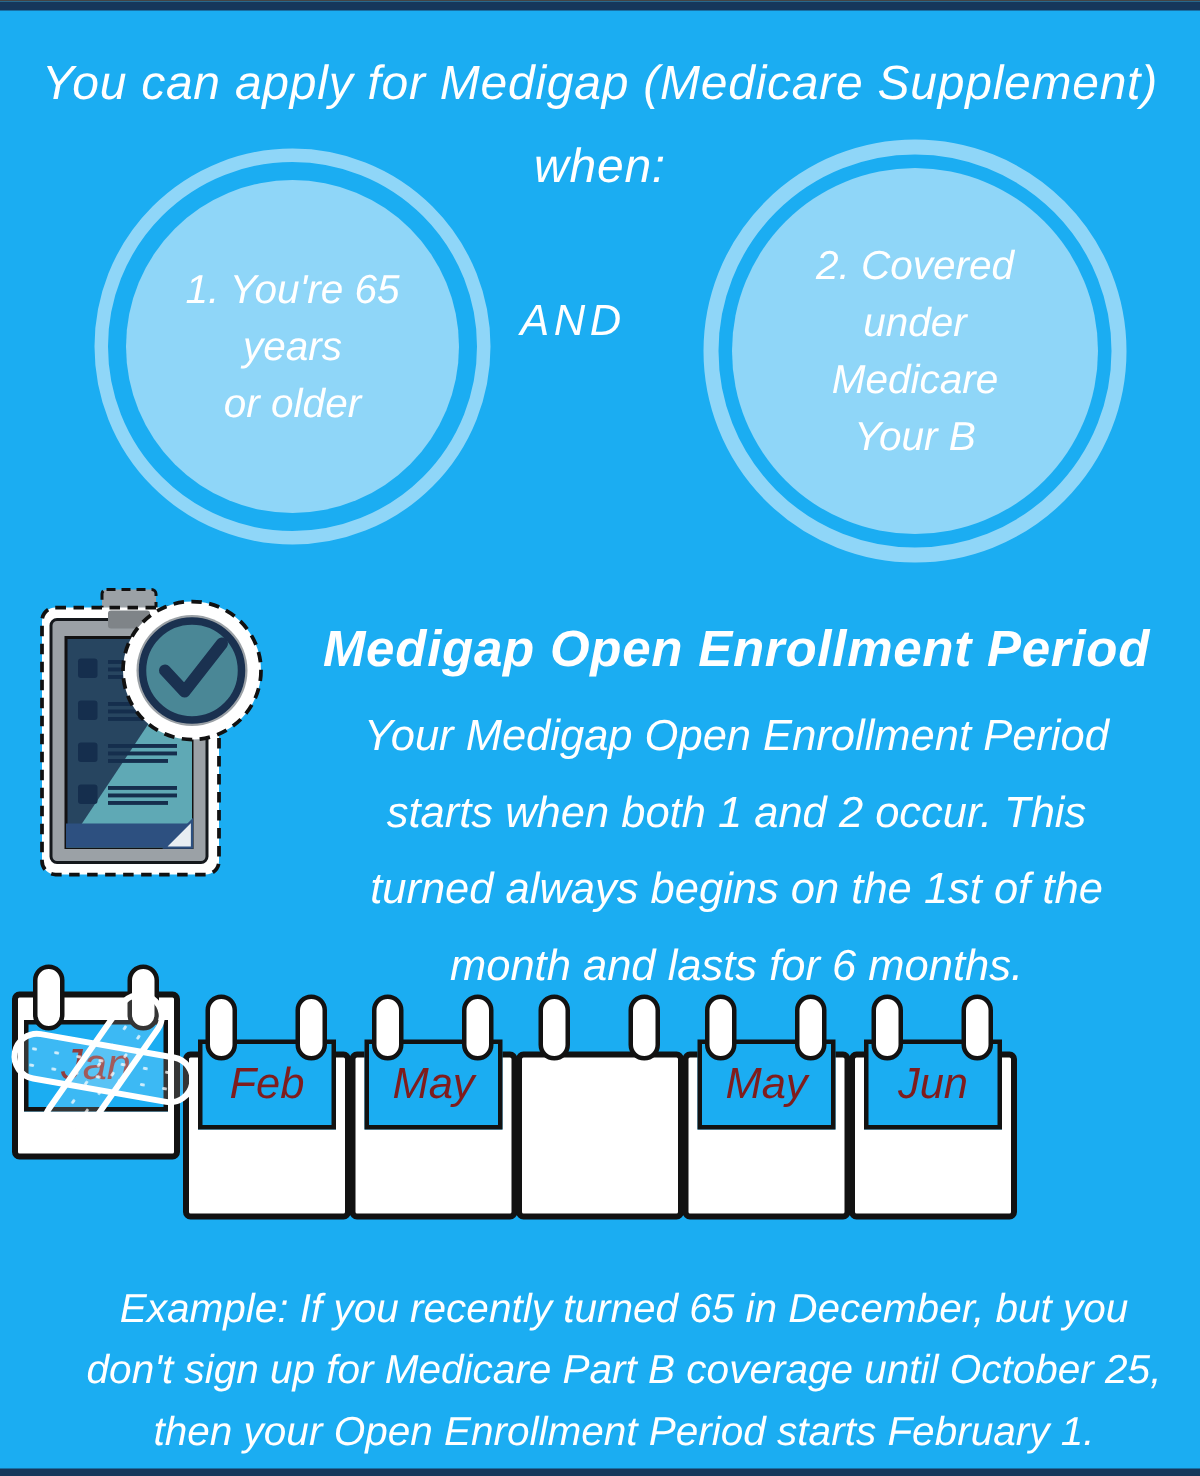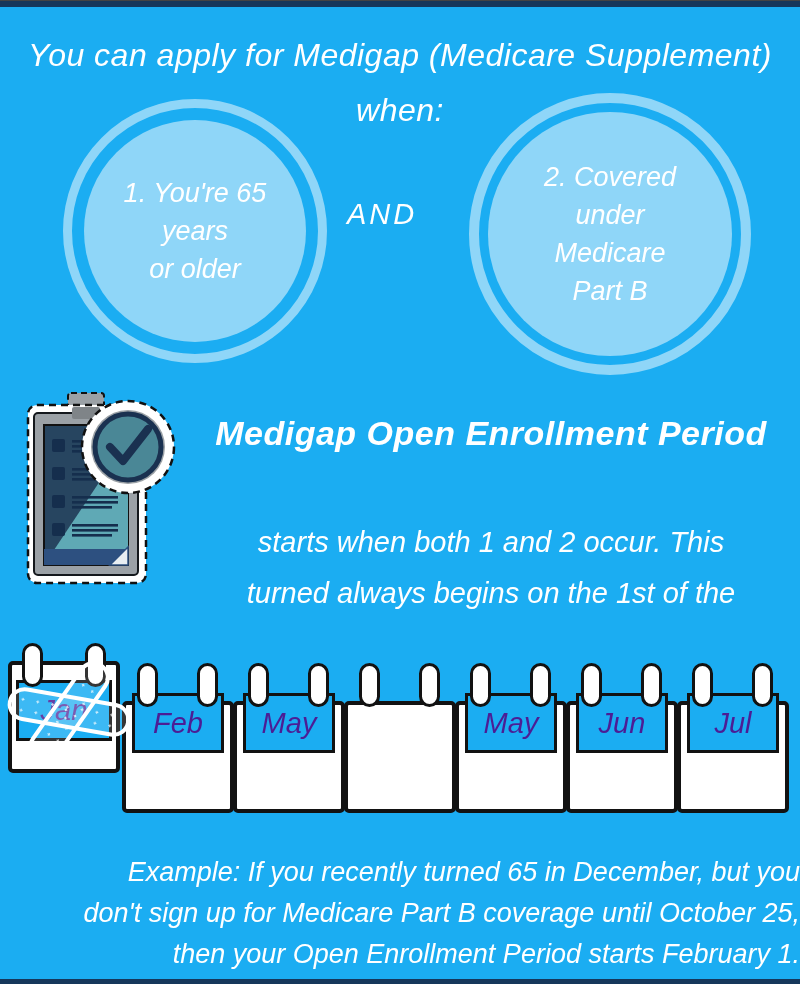--- a/index.html
+++ b/index.html
@@ -42,38 +42,38 @@
 
   
   .cal{position:absolute;width:112px;}
   .cal .rng{position:absolute;top:0;width:21px;height:44px;background:#fff;
     border:3px solid #121212;border-radius:12px;z-index:2;}
   .cal .rng.a{left:15px;} .cal .rng.b{right:16px;}
   .cal .body{position:absolute;left:0;right:0;background:#fff;
     border:4px solid #121212;border-radius:5px;}
   .cal .panel{position:absolute;left:10px;right:10px;background:var(--background);
     border:3px solid #121212;display:flex;align-items:center;justify-content:center;
-    font-size:29px;color:#4c1d95;}
+    font-size:29px;color:#7f1d1d;}
   .cal.reg{top:662px;height:150px;}
   .cal.reg .body{top:38px;height:112px;}
   .cal.reg .panel{top:30px;height:60px;}
   .cal.jan{left:8px;top:642px;height:130px;}
   .cal.jan .rng.a{left:14px;} .cal.jan .rng.b{right:14px;}
   .cal.jan .body{top:18px;height:112px;}
   .cal.jan .panel{top:37px;height:61px;left:8px;right:8px;overflow:visible;}
   .band{position:absolute;border:4px solid #fff;background:rgba(255,255,255,.15);
     border-radius:20px;z-index:3;}
   .band::after{content:"";position:absolute;inset:3px;border-radius:16px;
     background-image:radial-gradient(rgba(255,255,255,.75) 1.5px,transparent 1.7px);
     background-size:15px 11px;}
   .band.a{width:124px;height:34px;left:-12px;top:12px;transform:rotate(10deg);}
   .band.b{width:118px;height:33px;left:-9px;top:13px;transform:rotate(-55deg);}
 
   
-  .example{position:absolute;left:0;top:851px;width:800px;text-align:right;
+  .example{position:absolute;left:0;top:851px;width:800px;text-align:center;
     font-size:27px;line-height:41px;font-weight:400;padding-left:32px;}
 </style>
 </head>
 <body>
 
 <div class="stage">
 
   <div class="edge-bar top"></div>
 
   <div class="title">
@@ -88,21 +88,21 @@
     <div>or older</div>
   </div>
 
   <div class="and">AND</div>
 
   <div class="ring r2"></div>
   <div class="disc d2">
     <div>2. Covered</div>
     <div>under</div>
     <div>Medicare</div>
-    <div>Part B</div>
+    <div>Your B</div>
   </div>
 
   <svg class="sticker-icon" width="158" height="200" viewBox="0 0 158 200">
     <rect x="46" y="6" width="36" height="16" rx="3" fill="#9BA1A6" stroke="#111" stroke-width="2" stroke-dasharray="6 4"></rect>
     <rect x="6" y="18" width="118" height="178" rx="9" fill="#FFFFFF" stroke="#111" stroke-width="2.5" stroke-dasharray="7 5"></rect>
     <rect x="12" y="26" width="104" height="162" rx="4" fill="#9BA1A6" stroke="#14181C" stroke-width="2"></rect>
     <rect x="50" y="20" width="28" height="12" rx="2" fill="#7F8488"></rect>
     <rect x="22" y="38" width="84" height="140" fill="#274560" stroke="#111" stroke-width="2"></rect>
     <polygon points="22,178 106,52 106,178" fill="#5FA9B5"></polygon>
     <rect x="22" y="162" width="84" height="16" fill="#2D5080"></rect>
@@ -127,23 +127,24 @@
     <polygon points="88,178 106,160 106,178" fill="#E8EEF2" stroke="#2D5080" stroke-width="1.5"></polygon>
     <circle cx="106" cy="60" r="46" fill="#FFFFFF" stroke="#111" stroke-width="2.5" stroke-dasharray="7 5"></circle>
     <circle cx="106" cy="60" r="37" fill="#9BA1A6"></circle>
     <circle cx="106" cy="60" r="33" fill="#4A8796" stroke="#1A3150" stroke-width="5"></circle>
     <path d="M88 60 L101 74 L126 42" fill="none" stroke="#1A3150" stroke-width="8" stroke-linecap="round" stroke-linejoin="round"></path>
   </svg>
 
   <div class="enroll">
     <h2>Medigap Open Enrollment Period</h2>
     <p>
-      <br>
+      <span>Your Medigap Open Enrollment Period</span><br>
       <span>starts when both 1 and 2 occur. This</span><br>
       <span>turned always begins on the 1st of the</span><br>
+      <span>month and lasts for 6 months.</span>
     </p>
   </div>
 
   <div class="cal jan">
     <div class="rng a"></div>
     <div class="rng b"></div>
     <div class="body"></div>
     <div class="panel">
       <span>Jan</span>
       <div class="band a"></div>
@@ -179,28 +180,20 @@
     <div class="panel">
       <span>May</span>
     </div>
   </div>
   <div class="cal reg" style="left:566px">
     <div class="rng a"></div>
     <div class="rng b"></div>
     <div class="body"></div>
     <div class="panel">
       <span>Jun</span>
-    </div>
-  </div>
-  <div class="cal reg" style="left:677px">
-    <div class="rng a"></div>
-    <div class="rng b"></div>
-    <div class="body"></div>
-    <div class="panel">
-      <span>Jul</span>
     </div>
   </div>
 
   <div class="example">
     <div>Example: If you recently turned 65 in December, but you</div>
     <div>don't sign up for Medicare Part B coverage until October 25,</div>
     <div>then your Open Enrollment Period starts February 1.</div>
   </div>
 
   <div class="edge-bar bottom"></div>

